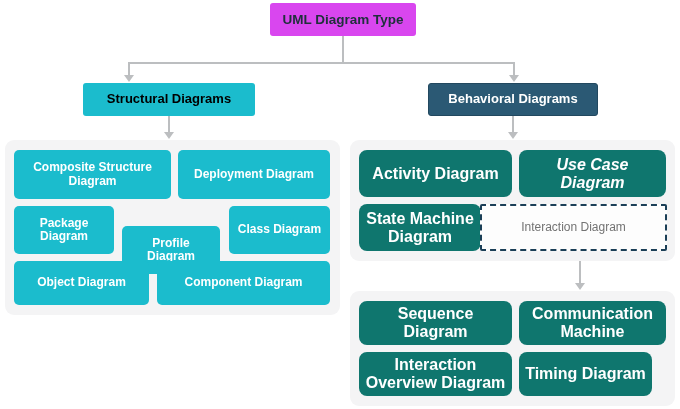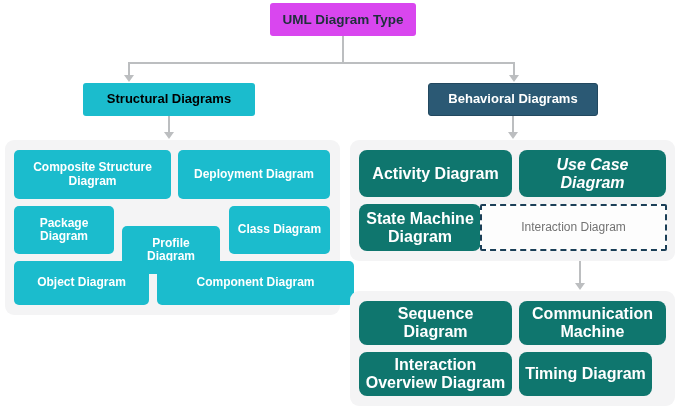--- a/index.html
+++ b/index.html
@@ -138,21 +138,21 @@
     <div class="node node-teal" style="left:173px; top:10px; width:152px; height:49px;text-align:right;">Deployment Diagram</div>
 
     <div class="node node-teal" style="left:9px; top:66px; width:100px; height:48px;">Package Diagram</div>
 
     <div class="node node-teal" style="left:117px; top:66px; width:98px; height:48px;margin-top:20px;">Profile Diagram</div>
 
     <div class="node node-teal" style="left:224px; top:66px; width:101px; height:48px;">Class Diagram</div>
 
     <div class="node node-teal" style="left:9px; top:121px; width:135px; height:44px;">Object Diagram</div>
 
-    <div class="node node-teal" style="left:152px; top:121px; width:197px; height:44px;">Component Diagram</div>
+    <div class="node node-teal" style="left:152px; top:121px; width:173px; height:44px;">Component Diagram</div>
   </div>
 
   <div class="panel" style="left:350px; top:140px; width:325px; height:121px;">
 
     <div class="node node-navy" style="left:9px; top:10px; width:153px; height:47px;">Activity Diagram</div>
 
     <div class="node node-navy" style="left:169px; top:10px; width:147px; height:47px;font-style:italic;">Use Case Diagram</div>
 
     <div class="node node-navy" style="left:9px; top:64px; width:122px; height:47px;">State Machine Diagram</div>
 

